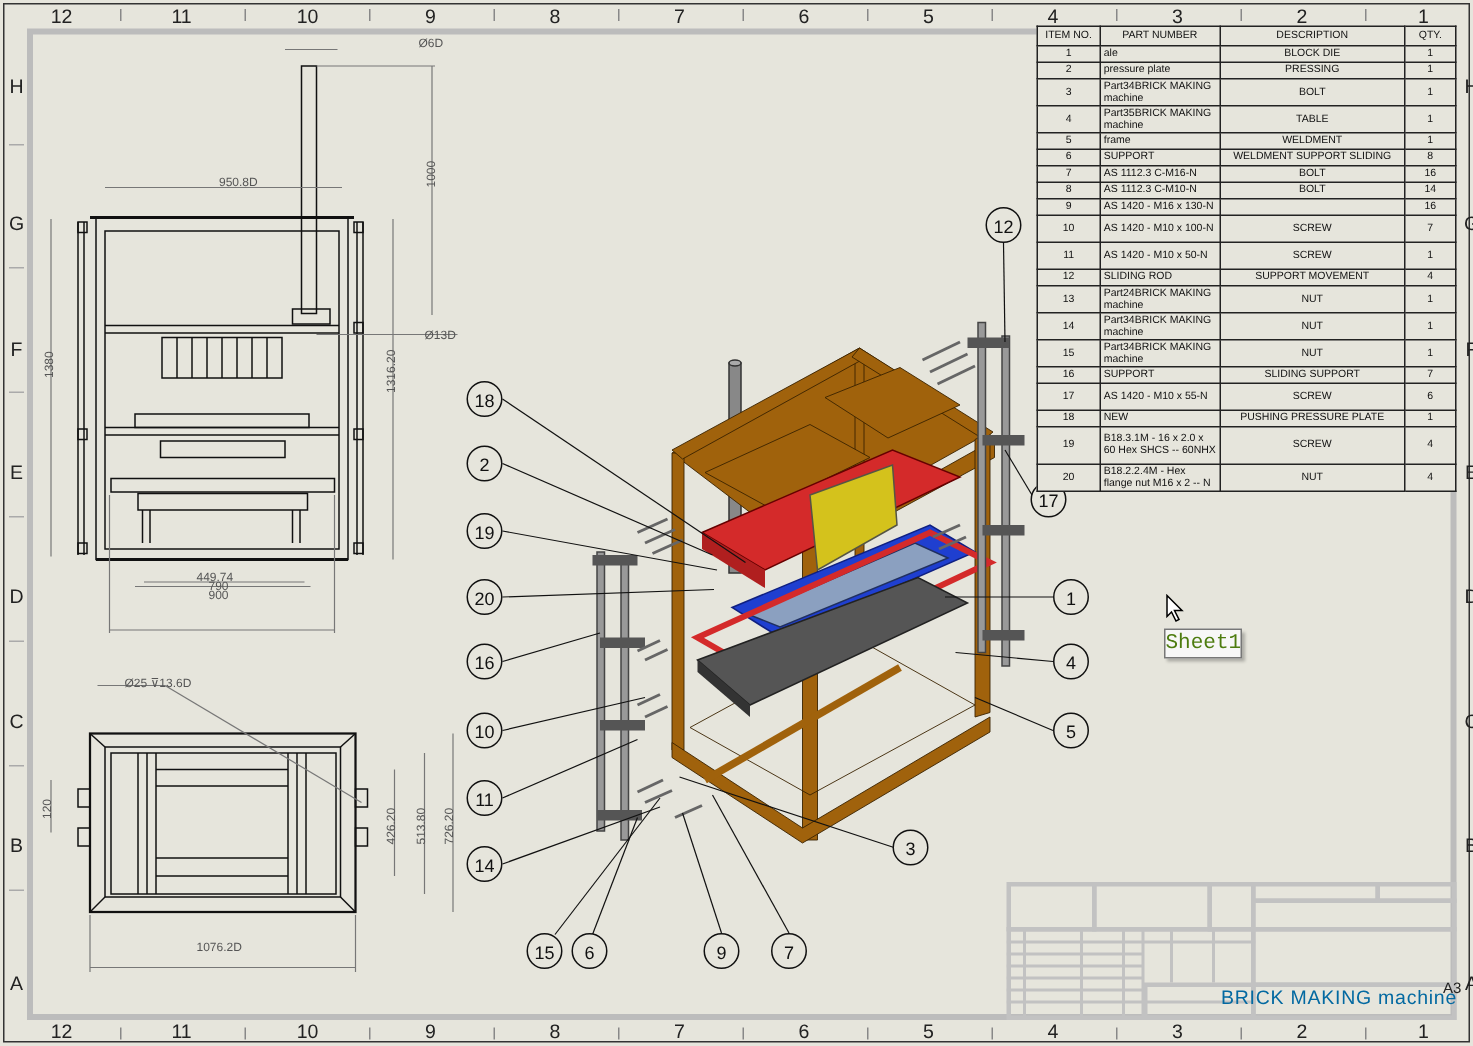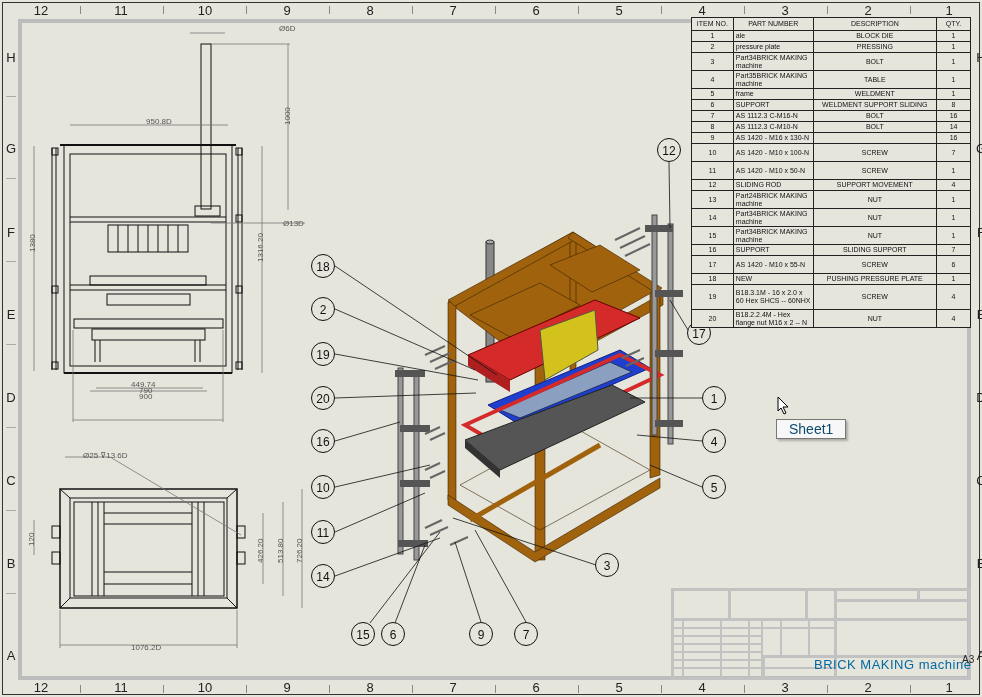--- a/index.html
+++ b/index.html
@@ -16,21 +16,21 @@
   .views{position:absolute;left:0;top:0;width:982px;height:697px;}
   .dim{position:absolute;font-size:8px;color:#555;white-space:nowrap;}
   .dim.v{transform:rotate(-90deg);transform-origin:left top;}
   .bom{position:absolute;left:691px;top:17px;width:280px;border-collapse:collapse;background:#e6e5dc;font-size:7px;color:#111;}
   .bom td,.bom th{border:1px solid #222;padding:0 2px;line-height:8px;height:10px;}
   .bom th{font-weight:normal;text-align:center;height:12px;font-size:7px;}
   .bom td.c{text-align:center;}
   .bom td.tall{height:17px;}
   .bom td.xtall{height:24px;}
   .balloon{position:absolute;width:24px;height:24px;border:1px solid #111;border-radius:50%;background:#e6e5dc;font-size:12px;line-height:24px;text-align:center;color:#111;box-sizing:border-box;}
-  .tooltip{position:absolute;left:776px;top:419px;border:1px solid #777;background:#f7f7f7;padding:1px 12px;font-size:14px;color:#0c4a6e;box-shadow:2px 2px 2px rgba(0,0,0,.25);}
+  .tooltip{position:absolute;left:776px;top:419px;border:1px solid #777;background:#f7f7f7;padding:1px 0;font-size:14px;color:#4d7c0f;box-shadow:2px 2px 2px rgba(0,0,0,.25);font-family:Liberation Mono, monospace;}
   .titleblock{position:absolute;left:671px;top:588px;width:300px;height:92px;}
   .tb-cell{position:absolute;border:3px solid #c2c2c2;box-sizing:border-box;}
   .tb-title{position:absolute;left:814px;top:657px;font-size:13px;color:#0369a1;letter-spacing:0.5px;}
 </style>
 </head>
 <body>
 
 <div class="outer"></div>
 
 <div class="zone-top">
@@ -220,21 +220,21 @@
     <line x1="60" y1="645" x2="237" y2="645"></line>
     <line x1="60" y1="610" x2="60" y2="648"></line>
       <line x1="237" y1="610" x2="237" y2="648"></line>
   </g>
 </svg>
 <div class="dim" style="left:83px;top:451px">Ø25 ⊽13.6D</div>
 <div class="dim v" style="left:27px;top:546px">120</div>
 <div class="dim v" style="left:256px;top:563px">426.20</div>
 <div class="dim v" style="left:276px;top:563px">513.80</div>
 <div class="dim v" style="left:295px;top:563px">726.20</div>
-<div class="dim" style="left:131px;top:643px">1076.2D</div>
+<div class="dim" style="left:131px;top:627px">1076.2D</div>
 
 <svg class="views" width="982" height="697" style="pointer-events:none">
 
   <rect x="486" y="242" width="8" height="140" fill="#888" stroke="#333"></rect>
   <ellipse cx="490" cy="242" rx="4" ry="2" fill="#aaa" stroke="#333"></ellipse>
 
   <g stroke="#3a2300" stroke-width="0.6" fill="#a0620c">
     <polygon points="448,302 573,232 660,288 535,358 540,362 663,293 663,305 540,372"></polygon>
     <polygon points="448,302 456,302 456,500 448,500"></polygon>
     <polygon points="535,358 545,362 545,560 535,560"></polygon>

